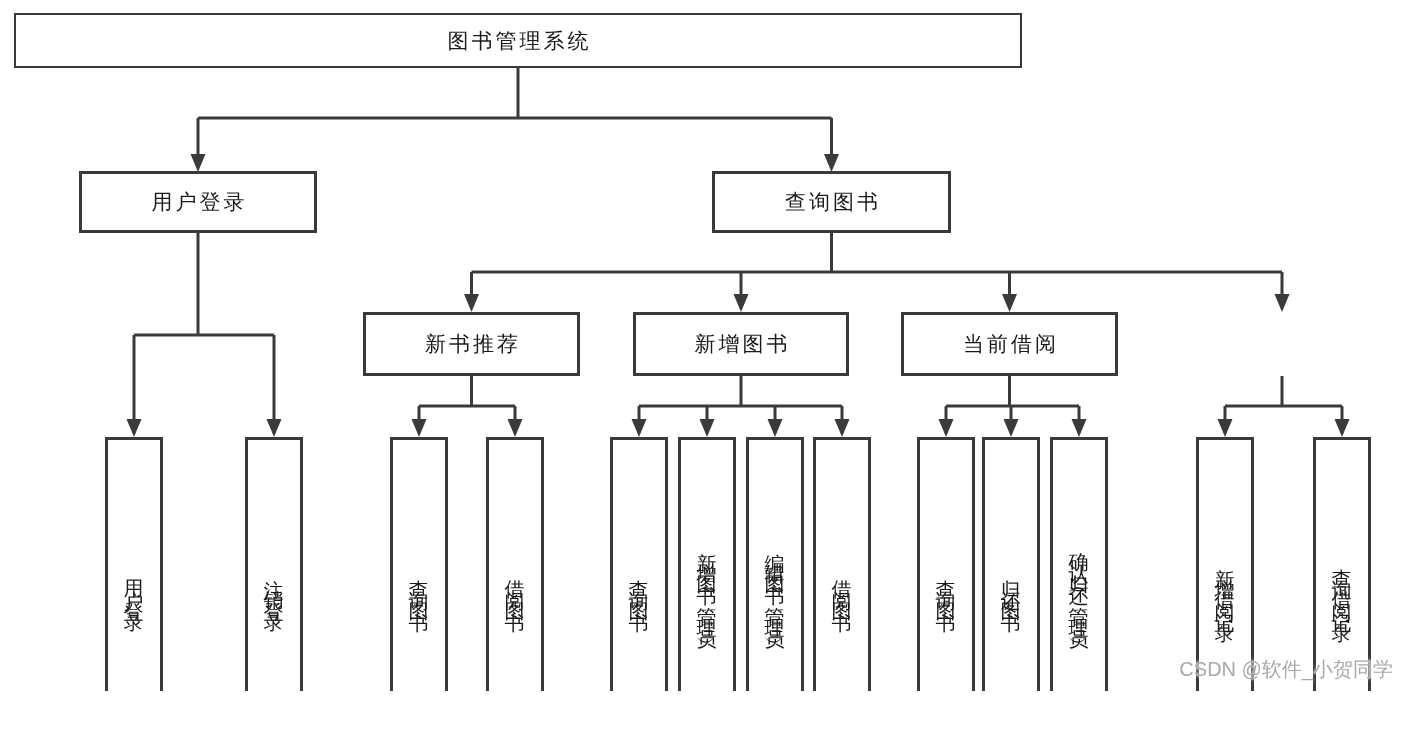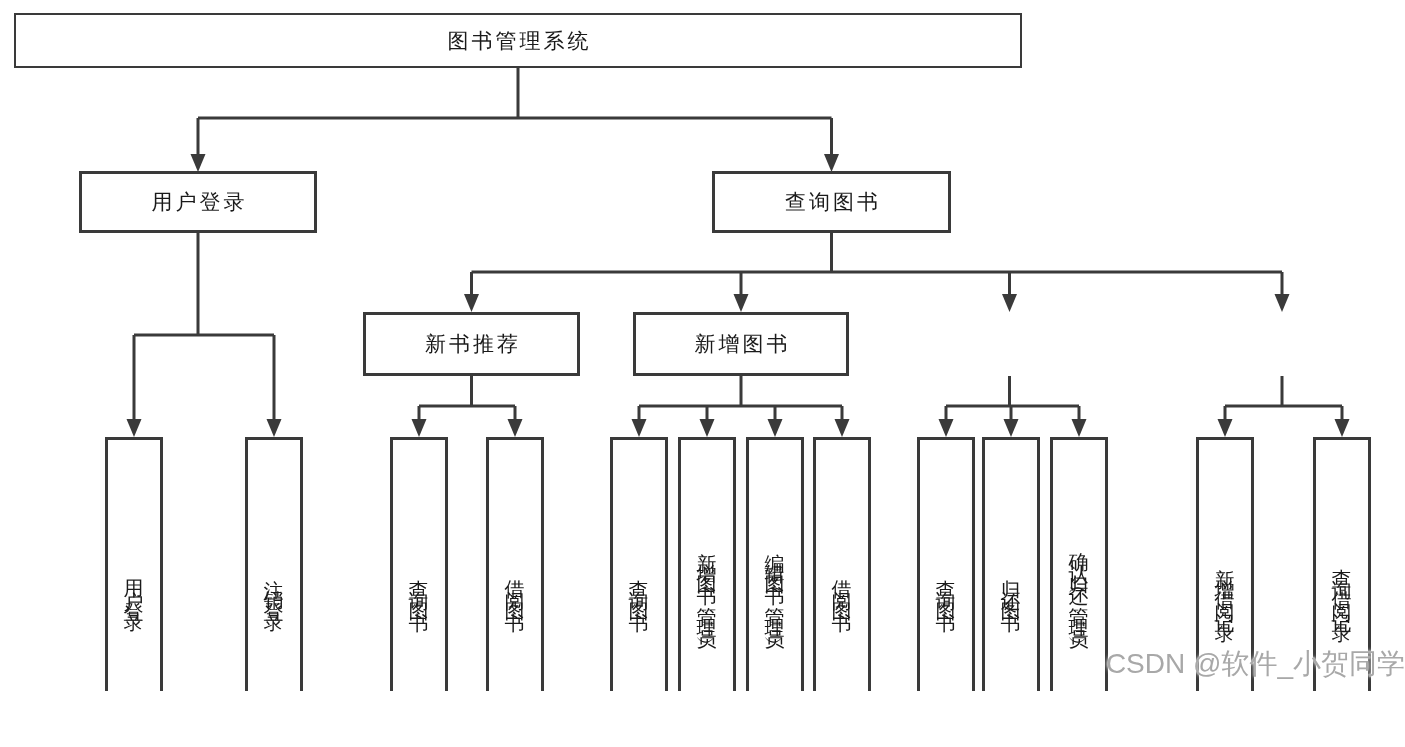--- a/index.html
+++ b/index.html
@@ -54,23 +54,23 @@
   .root-box { border-width: 2px; }
   .leaf {
     writing-mode: vertical-rl;
     text-orientation: mixed;
     font-size: 20px;
     letter-spacing: 11px;
     line-height: 1;
   }
   .watermark {
     position: absolute;
-    right: 0;
+    right: 12px;
     bottom: 8px;
-    font-size: 28px;
+    font-size: 20px;
     color: var(--watermark);
     text-shadow: 0 0 2px #fff, 0 0 4px #fff;
     z-index: 5;
     white-space: nowrap;
   }
 </style>
 </head>
 <body>
 
 <div class="canvas">
@@ -111,20 +111,21 @@
     <polygon points="1334.5,419 1349.5,419 1342,437"></polygon>
   </svg>
 
   <div class="box h-box root-box" style="left:14px;top:13px;width:1008px;height:55px">图书管理系统</div>
 
   <div class="box h-box" style="left:79px;top:171px;width:238px;height:62px">用户登录</div>
   <div class="box h-box" style="left:712px;top:171px;width:239px;height:62px">查询图书</div>
 
   <div class="box h-box" style="left:363px;top:312px;width:217px;height:64px">新书推荐</div>
   <div class="box h-box" style="left:633px;top:312px;width:216px;height:64px">新增图书</div>
+  <div class="box h-box" style="left:901px;top:312px;width:217px;height:64px">当前借阅</div>
 
   <div class="box leaf" style="left:105px;top:437px;width:58px;height:298px">用户登录</div>
   <div class="box leaf" style="left:245px;top:437px;width:58px;height:298px">注销登录</div>
 
   <div class="box leaf" style="left:390px;top:437px;width:58px;height:298px">查询图书</div>
   <div class="box leaf" style="left:486px;top:437px;width:58px;height:298px">借阅图书</div>
 
   <div class="box leaf" style="left:610px;top:437px;width:58px;height:298px">查询图书</div>
   <div class="box leaf" style="left:678px;top:437px;width:58px;height:298px">新增图书（管理员）</div>
   <div class="box leaf" style="left:746px;top:437px;width:58px;height:298px">编辑图书（管理员）</div>

